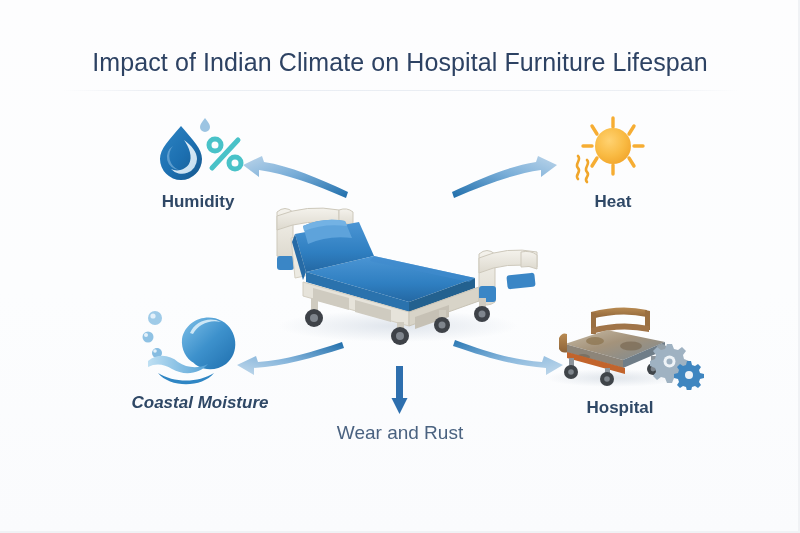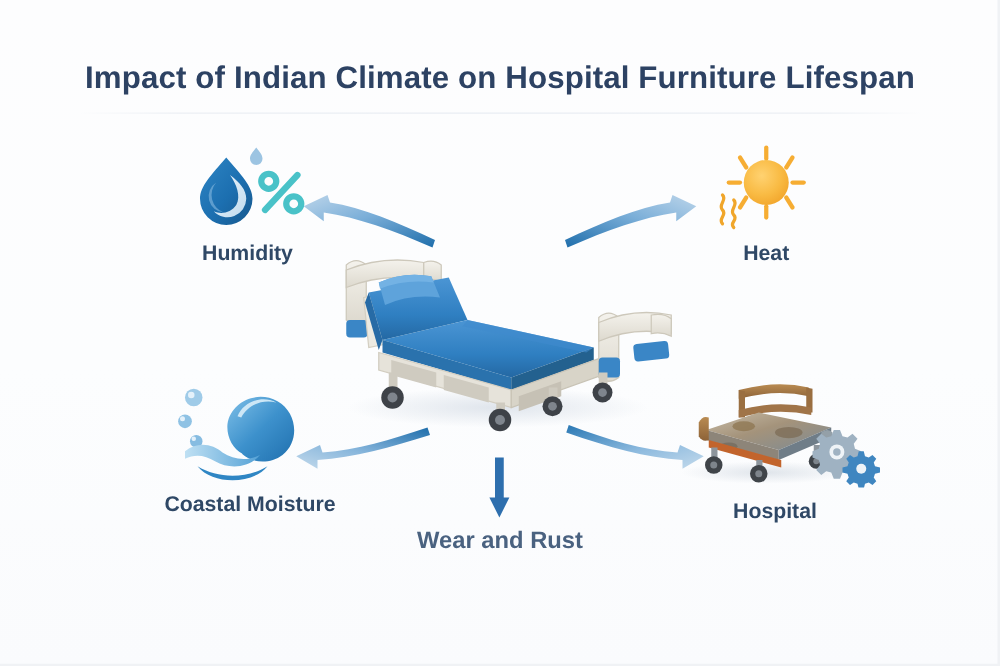--- a/index.html
+++ b/index.html
@@ -37,22 +37,22 @@
     left: 0;
     width: 800px;
     text-align: center;
   }
   .title-text {
     font-size: 25px;
     color: #2d4263;
     letter-spacing: 0.1px;
     white-space: nowrap;
   }
-  .title-strong { font-weight: 700; }
-  .title-rest { font-weight: 700; }
+  .title-strong { font-weight: 400; }
+  .title-rest { font-weight: 400; }
 
   .title-divider {
     position: absolute;
     top: 90px;
     left: 62px;
     width: 676px;
     height: 1px;
     background: linear-gradient(90deg,
        rgba(236,239,244,0) 0%,
        #eceff4 12%,
@@ -81,40 +81,39 @@
   .node-label {
     margin-top: 4px;
     font-size: 17px;
     font-weight: 600;
     color: #2f4866;
     white-space: nowrap;
   }
 
   #node-humidity { left: 113px; top: 112px; width: 170px; }
   #node-heat     { left: 528px; top: 112px; width: 170px; }
-  #node-coastal  { left: 100px; top: 303px; width: 200px; }
+  #node-coastal  { left: 100px; top: 303px; width: 200px; font-style: italic; }
   #node-corrosion{ left: 520px; top: 300px; width: 200px; }
 
   
   #center-bed {
     position: absolute;
     left: 243px;
     top: 186px;
     width: 305px;
     height: 160px;
   }
 
   
   #outcome {
     position: absolute;
     left: 260px;
     top: 420px;
     width: 280px;
     text-align: center;
-    font-weight: bold;
   }
   .outcome-line {
     font-size: 19px;
     color: #4a6280;
     line-height: 26px;
     white-space: nowrap;
   }
 </style>
 </head>
 <body>

